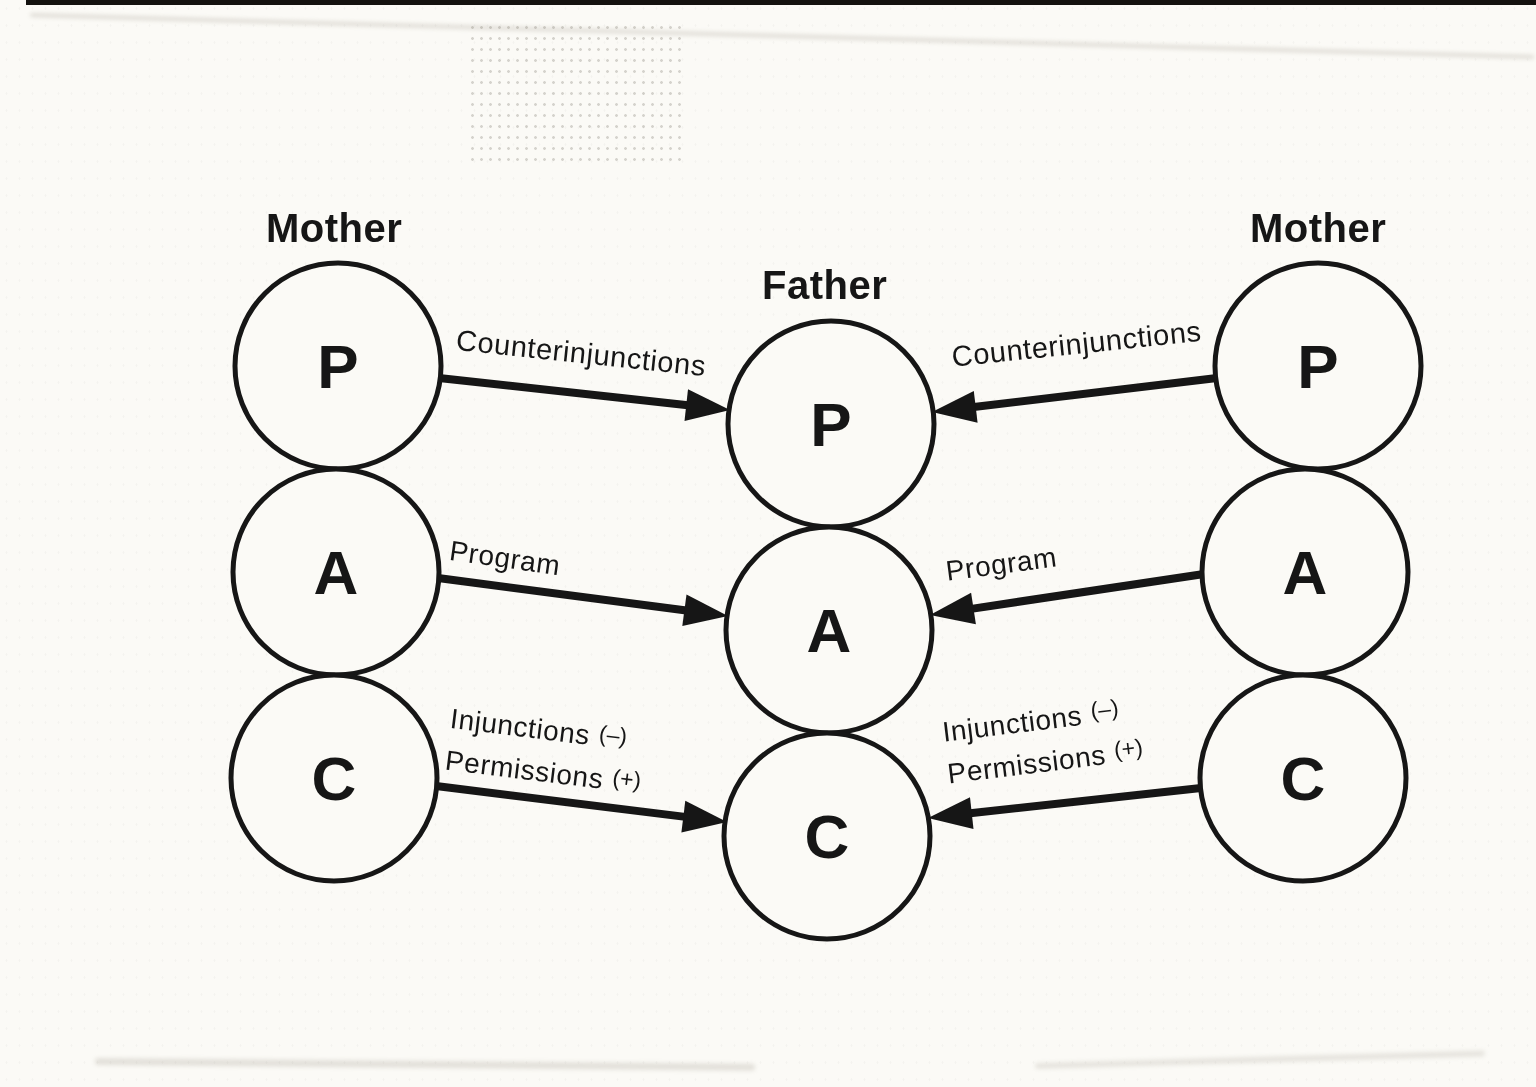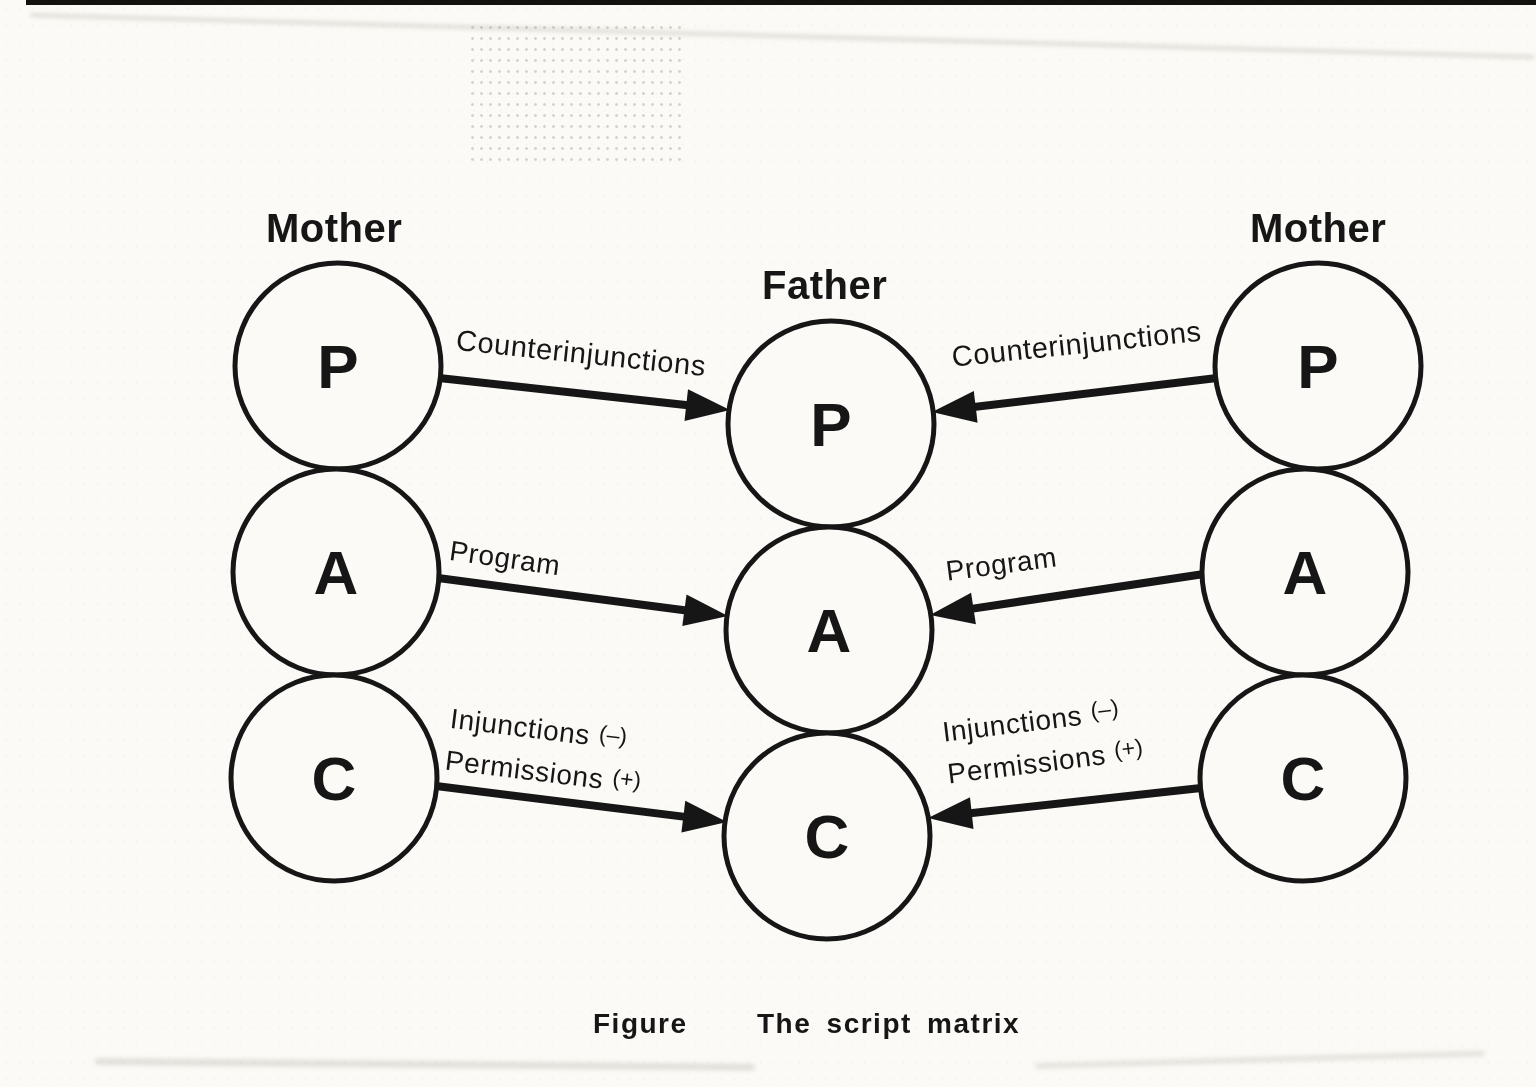--- a/index.html
+++ b/index.html
@@ -125,18 +125,14 @@
   <div class="edge-label" style="left:453px; top:698px; transform:rotate(7deg);">
     <div class="line"><span>Injunctions</span><span class="sign">(–)</span></div>
     <div class="line"><span>Permissions</span><span class="sign">(+)</span></div>
   </div>
 
   <div class="edge-label" style="left:940px; top:712px; transform:rotate(-7deg);">
     <div class="line"><span>Injunctions</span><span class="sign">(–)</span></div>
     <div class="line"><span>Permissions</span><span class="sign">(+)</span></div>
   </div>
 
-  <div class="caption">
-    <span id="caption-prefix">Figure</span>
-    <span id="caption-title">The script matrix</span>
-  </div>
 
 </div>
 
 </body></html>

